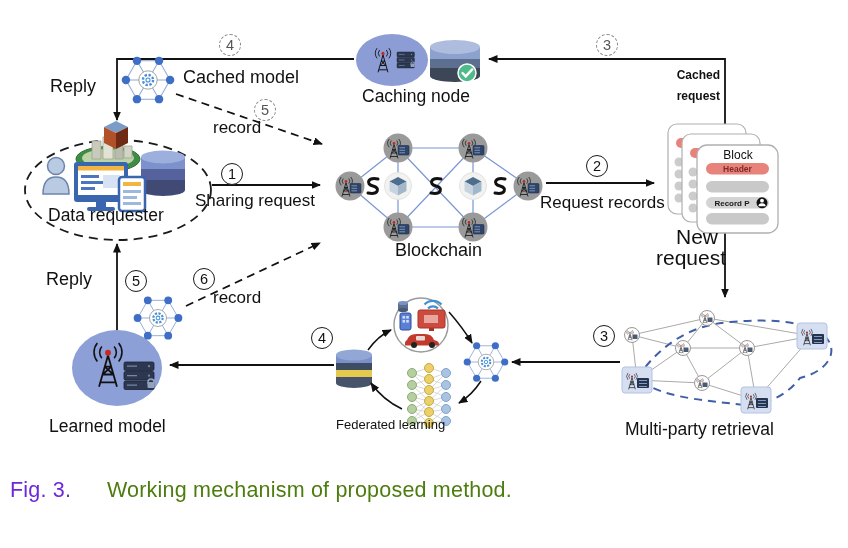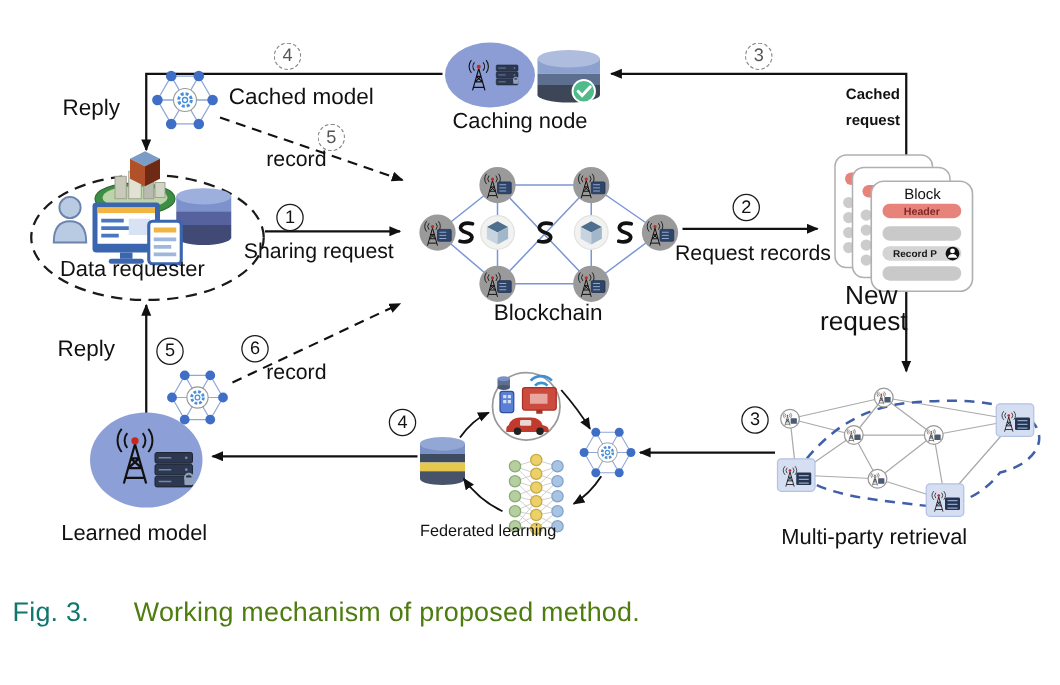--- a/index.html
+++ b/index.html
@@ -7,21 +7,21 @@
           font-family:"Liberation Sans",sans-serif;}
   .art{position:absolute;left:0;top:0;}
   svg text{font-family:"Liberation Sans",sans-serif;}
   .lbl{position:absolute;color:#111;font-size:17px;white-space:nowrap;line-height:1.15;}
   .lbl.right{text-align:right;white-space:normal;}
   .step{position:absolute;width:22px;height:22px;border-radius:50%;display:flex;
         align-items:center;justify-content:center;font-size:14.5px;background:#fff;box-sizing:border-box;}
   .step.solid{border:1.6px solid #1a1a1a;color:#111;}
   .step.dashed{border:1.6px dashed #8a8a8a;color:#555;}
   .caption{position:absolute;top:478px;font-size:21.5px;letter-spacing:.2px;}
-  .caption.fig{left:10px;color:#0f766e;}
+  .caption.fig{left:10px;color:#6d28d9;}
   .caption.txt{left:107px;color:#4d7c0f;}
 </style>
 </head>
 <body>
 
 <div class="canvas">
 
 <svg class="art" width="848" height="548" viewBox="0 0 848 548">
   <defs>
     <marker id="ah" markerWidth="11" markerHeight="9" refX="8.5" refY="4" orient="auto" markerUnits="userSpaceOnUse">

